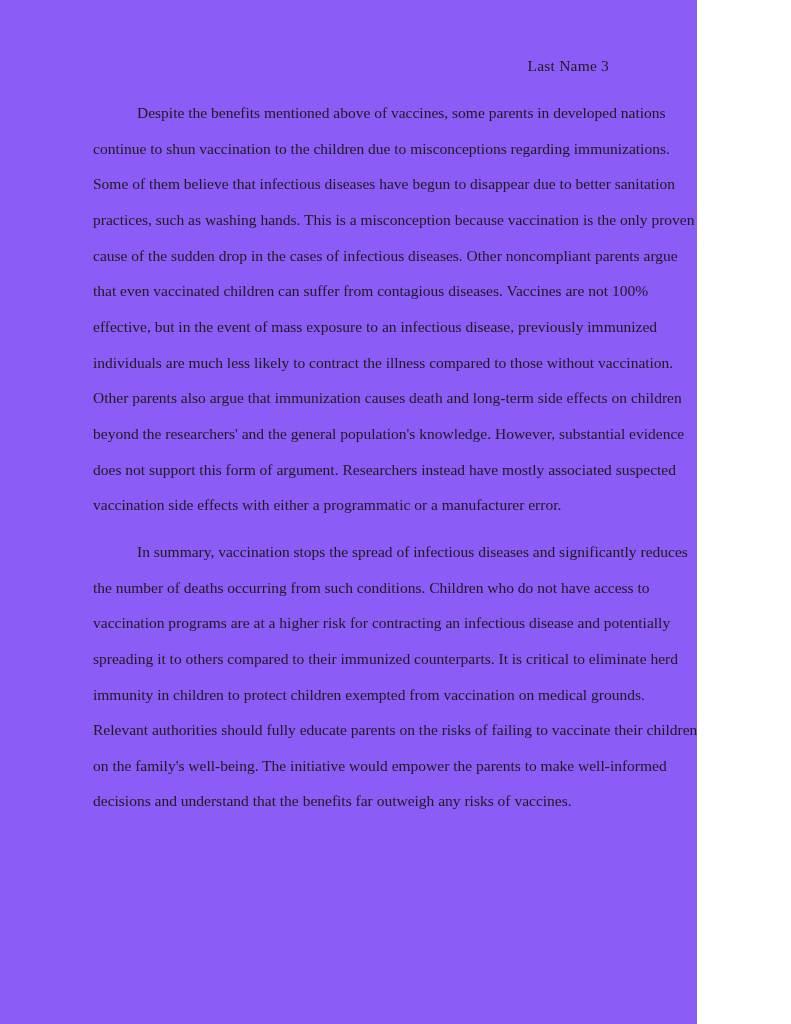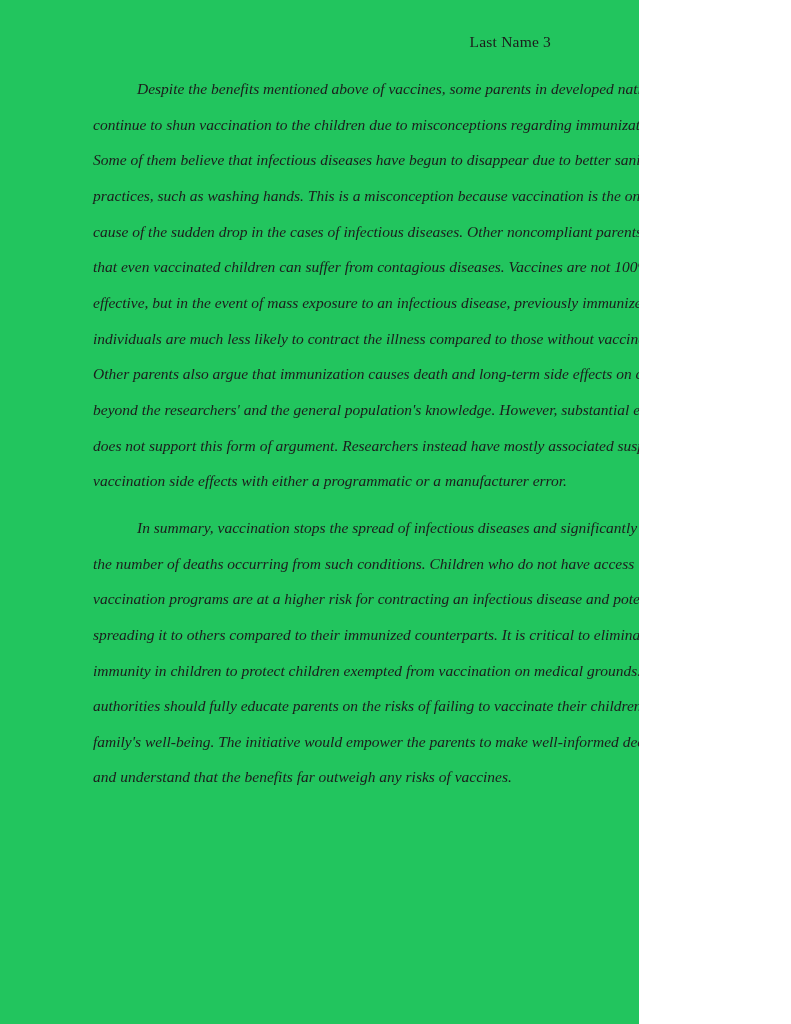--- a/index.html
+++ b/index.html
@@ -2,46 +2,45 @@
 <html><head>
 <meta charset="utf-8">
 <style>
   html, body {
     margin: 0;
     padding: 0;
     background: #ffffff;
   }
   .page {
     position: relative;
-    width: 639px;
+    width: 697px;
     height: 1024px;
-    background: #22c55e;
+    background: #8b5cf6;
     box-sizing: border-box;
-    padding: 32px 88px 0 93px;
+    padding: 56px 88px 0 93px;
     font-family: "Liberation Serif", "DejaVu Serif", serif;
     color: #1c1c1c;
     overflow: hidden;
   }
   .running-header {
     text-align: right;
     font-size: 15.5px;
     line-height: 19px;
     letter-spacing: 0.2px;
   }
   .body-text {
     margin-top: 20px;
     width: 607px;
     font-size: 15.5px;
     line-height: 35.65px;
     text-align: left;
   }
   .para {
     margin: 0 0 11px 0;
     text-indent: 44px;
-    font-style: italic;
   }
 </style>
 </head>
 <body>
 
 <div class="page">
   <div class="running-header">
     <span>Last Name 3</span>
   </div>
   <div class="body-text">

